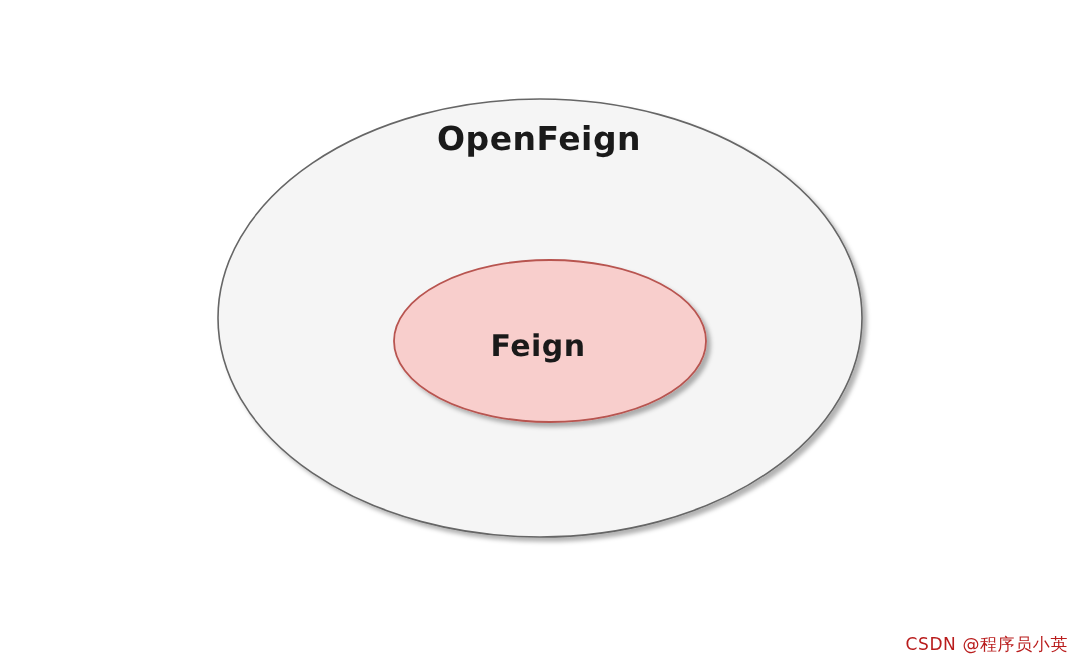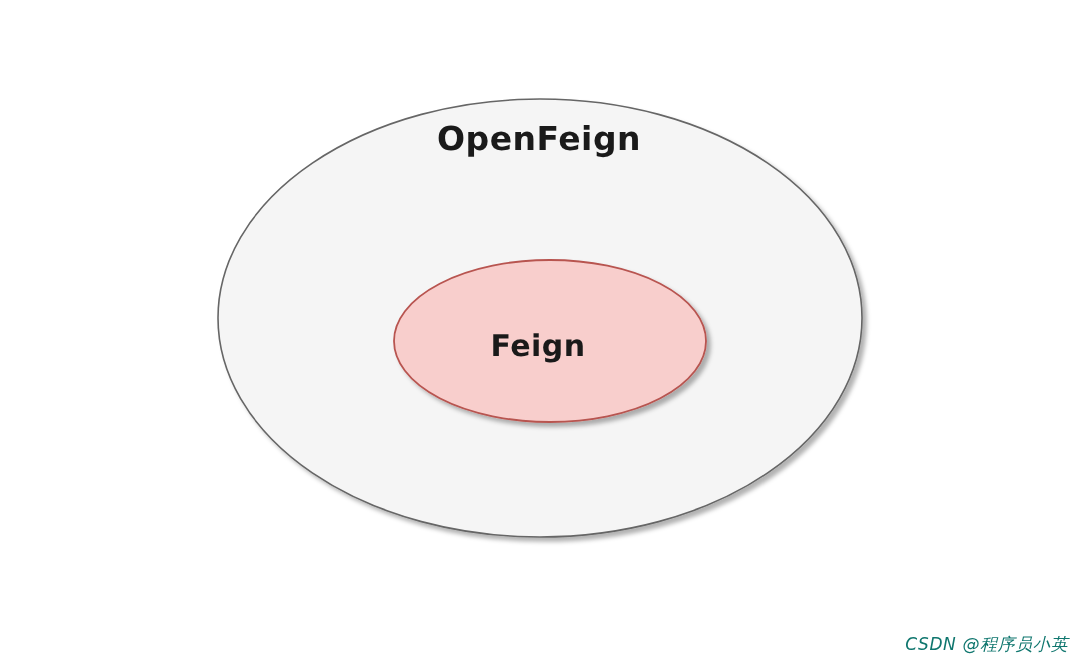--- a/index.html
+++ b/index.html
@@ -88,13 +88,13 @@
 
     <ellipse id="inner-ellipse" cx="550" cy="341" rx="156" ry="81" fill="#f8cecc" stroke="#b85450" stroke-width="1.8" filter="url(#shape-shadow)"></ellipse>
   </svg>
 
   <div class="label" id="outer-label" style="color: rgb(26, 26, 26);">OpenFeign</div>
 
   <div class="label" id="inner-label" style="color: rgb(26, 26, 26);">Feign</div>
 
 </div>
 
-<div id="watermark" style="color: #0f766e; font-style: italic;">CSDN @程序员小英</div>
+<div id="watermark" style="color: #b91c1c;">CSDN @程序员小英</div>
 
 </body></html>

